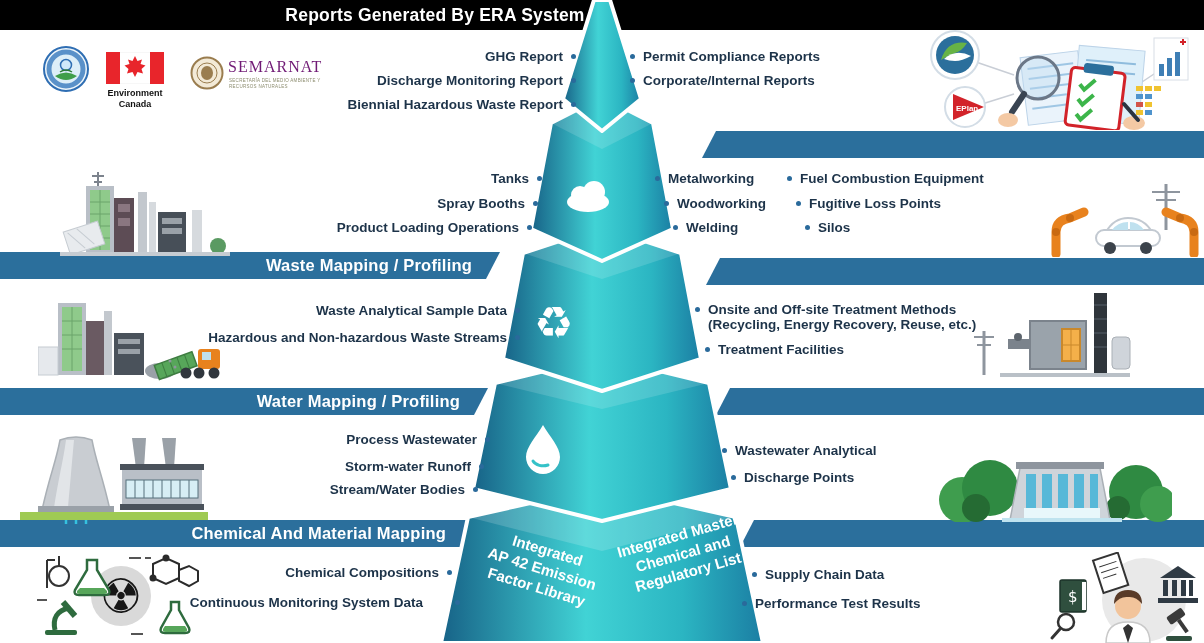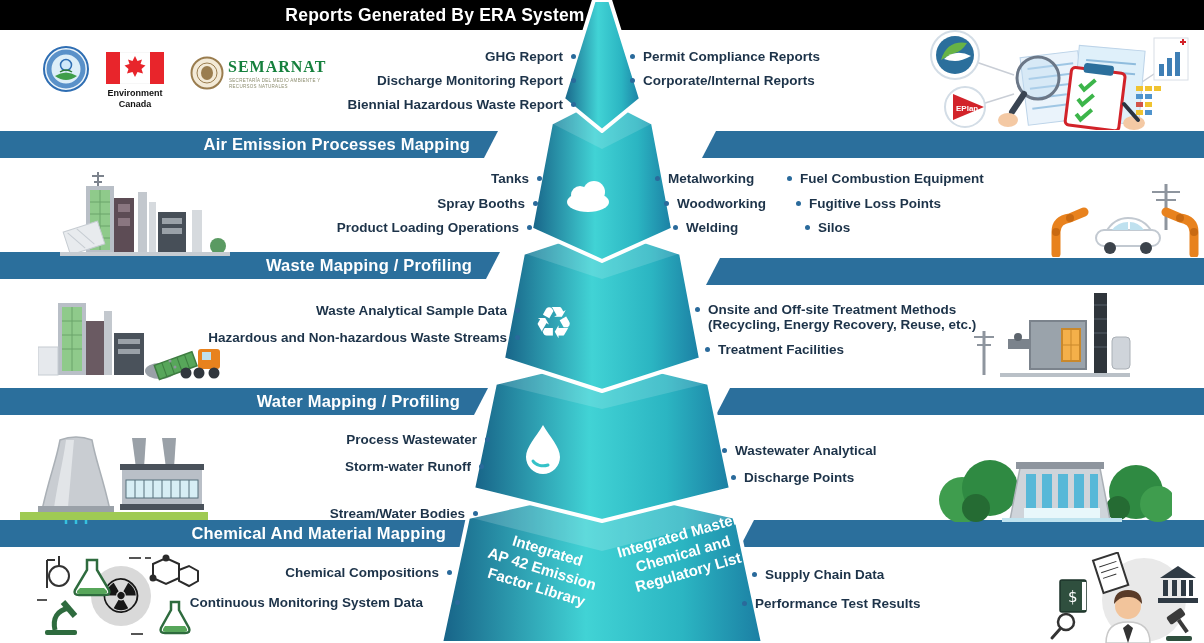--- a/index.html
+++ b/index.html
@@ -23,37 +23,34 @@
   
   .pyr{position:absolute;inset:0;z-index:5;pointer-events:none;}
   .face-label{position:absolute;z-index:6;color:#fff;font-weight:700;font-size:15px;
               line-height:1.25;text-align:center;white-space:pre-line;}
   .face-label--l{left:466px;top:541px;width:152px;transform:rotate(17deg);}
   .face-label--r{left:600px;top:526px;width:166px;transform:rotate(-16deg);}
   
   .art{position:absolute;z-index:2;}
   .logo-caption{position:absolute;z-index:3;font-size:9px;font-weight:600;color:#111;
                 text-align:center;white-space:pre-line;line-height:1.2;}
-  .semarnat-word{position:absolute;z-index:3;color:#15803d;font-weight:700;font-size:16px;
+  .semarnat-word{position:absolute;z-index:3;color:#701a75;font-weight:400;font-size:16px;
                  letter-spacing:1px;font-family:"Liberation Serif",serif;}
   .semarnat-sub{position:absolute;z-index:3;color:#8b8b6d;font-size:4.5px;width:118px;
                 letter-spacing:.3px;line-height:1.4;}
 </style>
 </head>
 <body>
 
 <div class="stage">
 
   <div class="banner banner--top">
     <div class="banner-title" style="left:240px;width:390px;text-align:center;">Reports Generated By ERA System</div>
   </div>
 
-  <div class="banner banner--left" style="top:131px;width:498px;">
-    <div class="banner-title">Air Emission Processes Mapping</div>
-  </div>
   <div class="banner banner--right" style="top:131px;left:702px;"></div>
 
   <div class="banner banner--left" style="top:252px;width:500px;">
     <div class="banner-title">Waste Mapping / Profiling</div>
   </div>
   <div class="banner banner--right" style="top:258px;left:706px;"></div>
 
   <div class="banner banner--left" style="top:388px;width:488px;">
     <div class="banner-title">Water Mapping / Profiling</div>
   </div>
@@ -188,21 +185,21 @@
     </div>
 
   <div class="item" style="right:714px;top:430px;">
     <span>Process Wastewater</span>
       <span class="dot"></span>
     </div>
   <div class="item" style="right:720px;top:457px;">
     <span>Storm-water Runoff</span>
       <span class="dot"></span>
     </div>
-  <div class="item" style="right:726px;top:504px;">
+  <div class="item" style="right:726px;top:480px;">
     <span>Stream/Water Bodies</span>
       <span class="dot"></span>
     </div>
   <div class="item" style="left:722px;top:441px;">
     <span class="dot"></span>
       <span>Wastewater Analytical</span>
     </div>
   <div class="item" style="left:731px;top:468px;">
     <span class="dot"></span>
       <span>Discharge Points</span>

